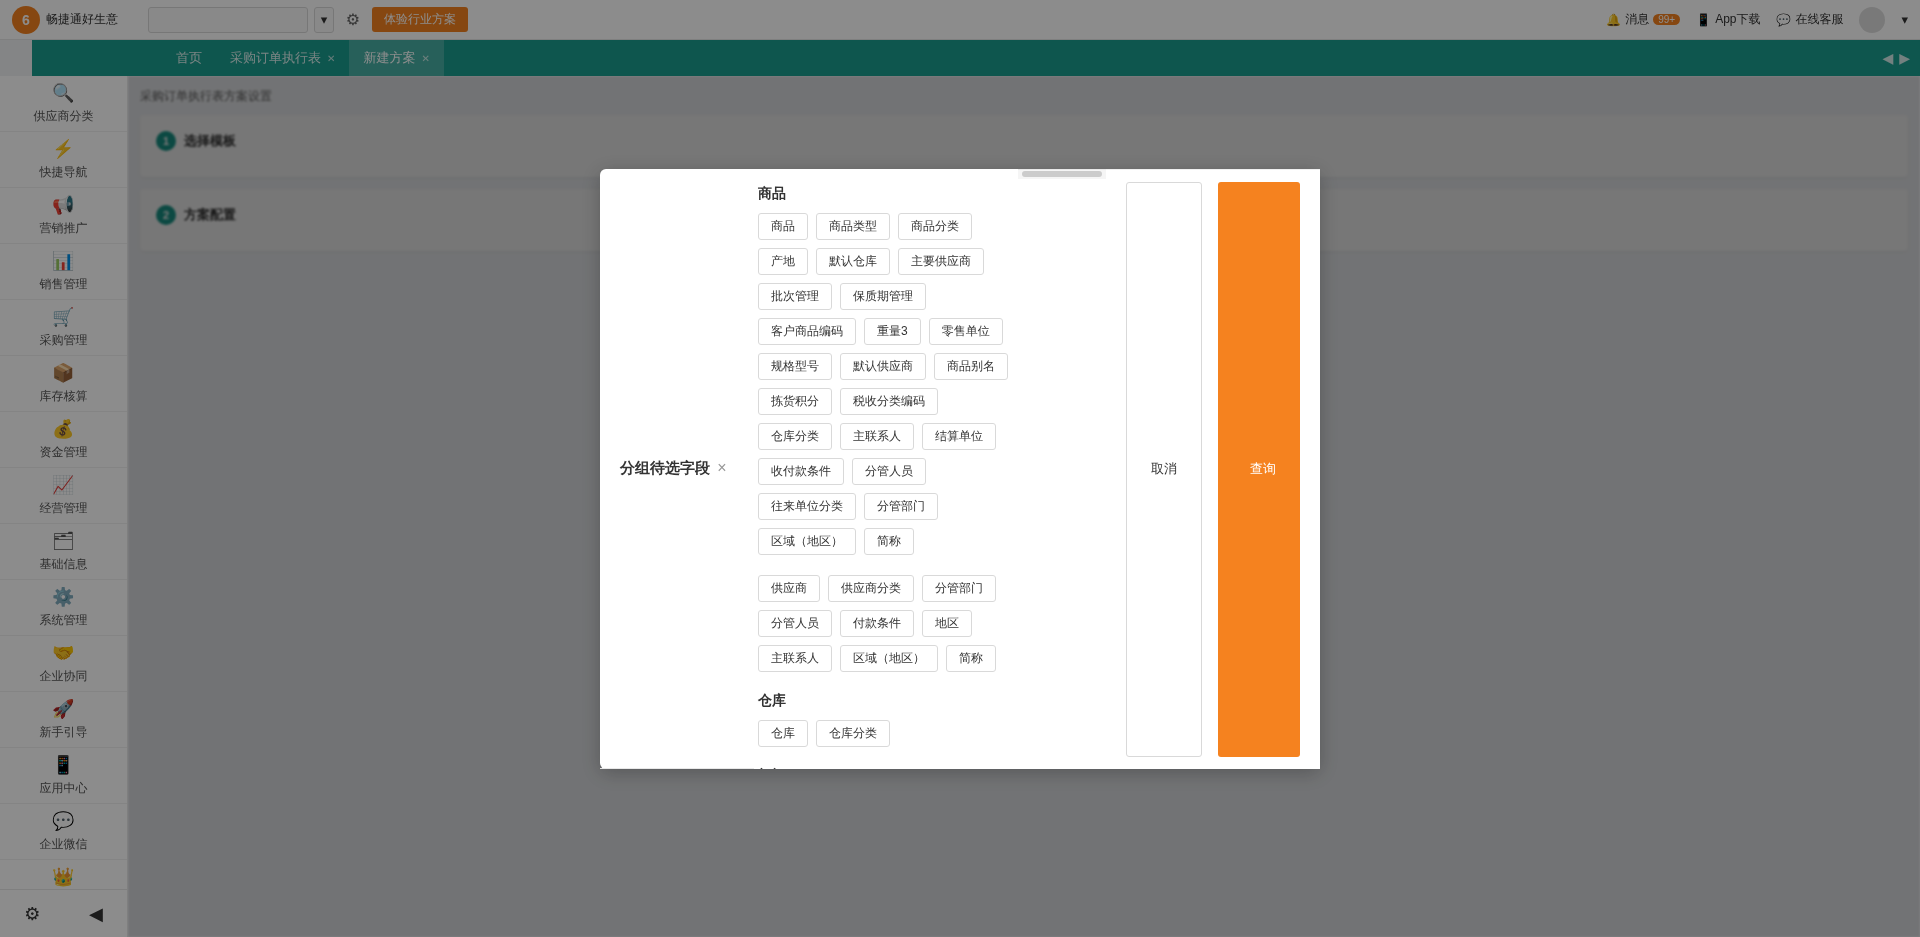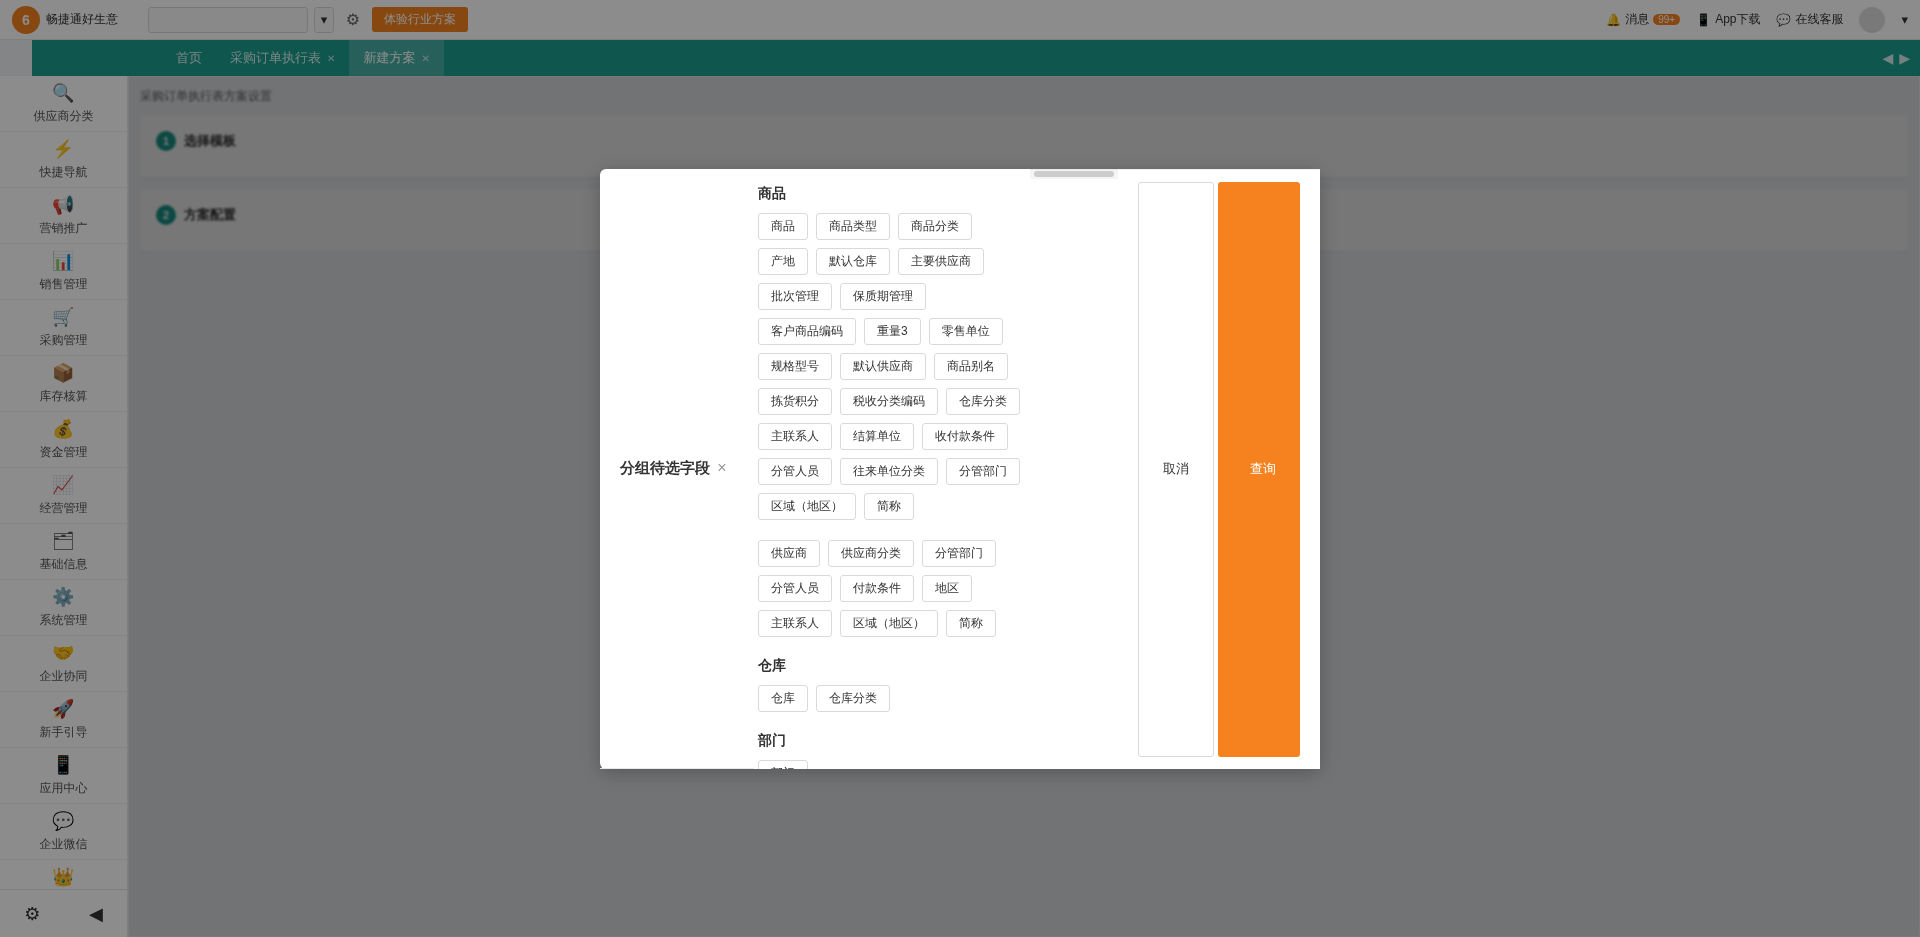--- a/index.html
+++ b/index.html
@@ -147,21 +147,21 @@
     .modal-close {
       width: 24px; height: 24px; display: flex; align-items: center; justify-content: center;
       cursor: pointer; color: #999; font-size: 16px; border-radius: 3px;
     }
     .modal-body {
       flex: 1; overflow-y: auto; padding: 16px 4px;
     }
     .modal-footer {
       padding: 12px 20px;
       border-top: 1px solid #f0f0f0;
-      display: flex; justify-content: center; gap: 4px;
+      display: flex; justify-content: center; gap: 16px;
       flex-shrink: 0;
       background: white;
     }
     .modal-footer-btn {
       padding: 6px 24px; border-radius: 3px; font-size: 13px; cursor: pointer; border: none;
     }
     .btn-cancel { background: white; border: 1px solid #d9d9d9; color: #333; }
     .btn-confirm { background: #f5821f; color: white; padding-left: 32px; }
 
     

